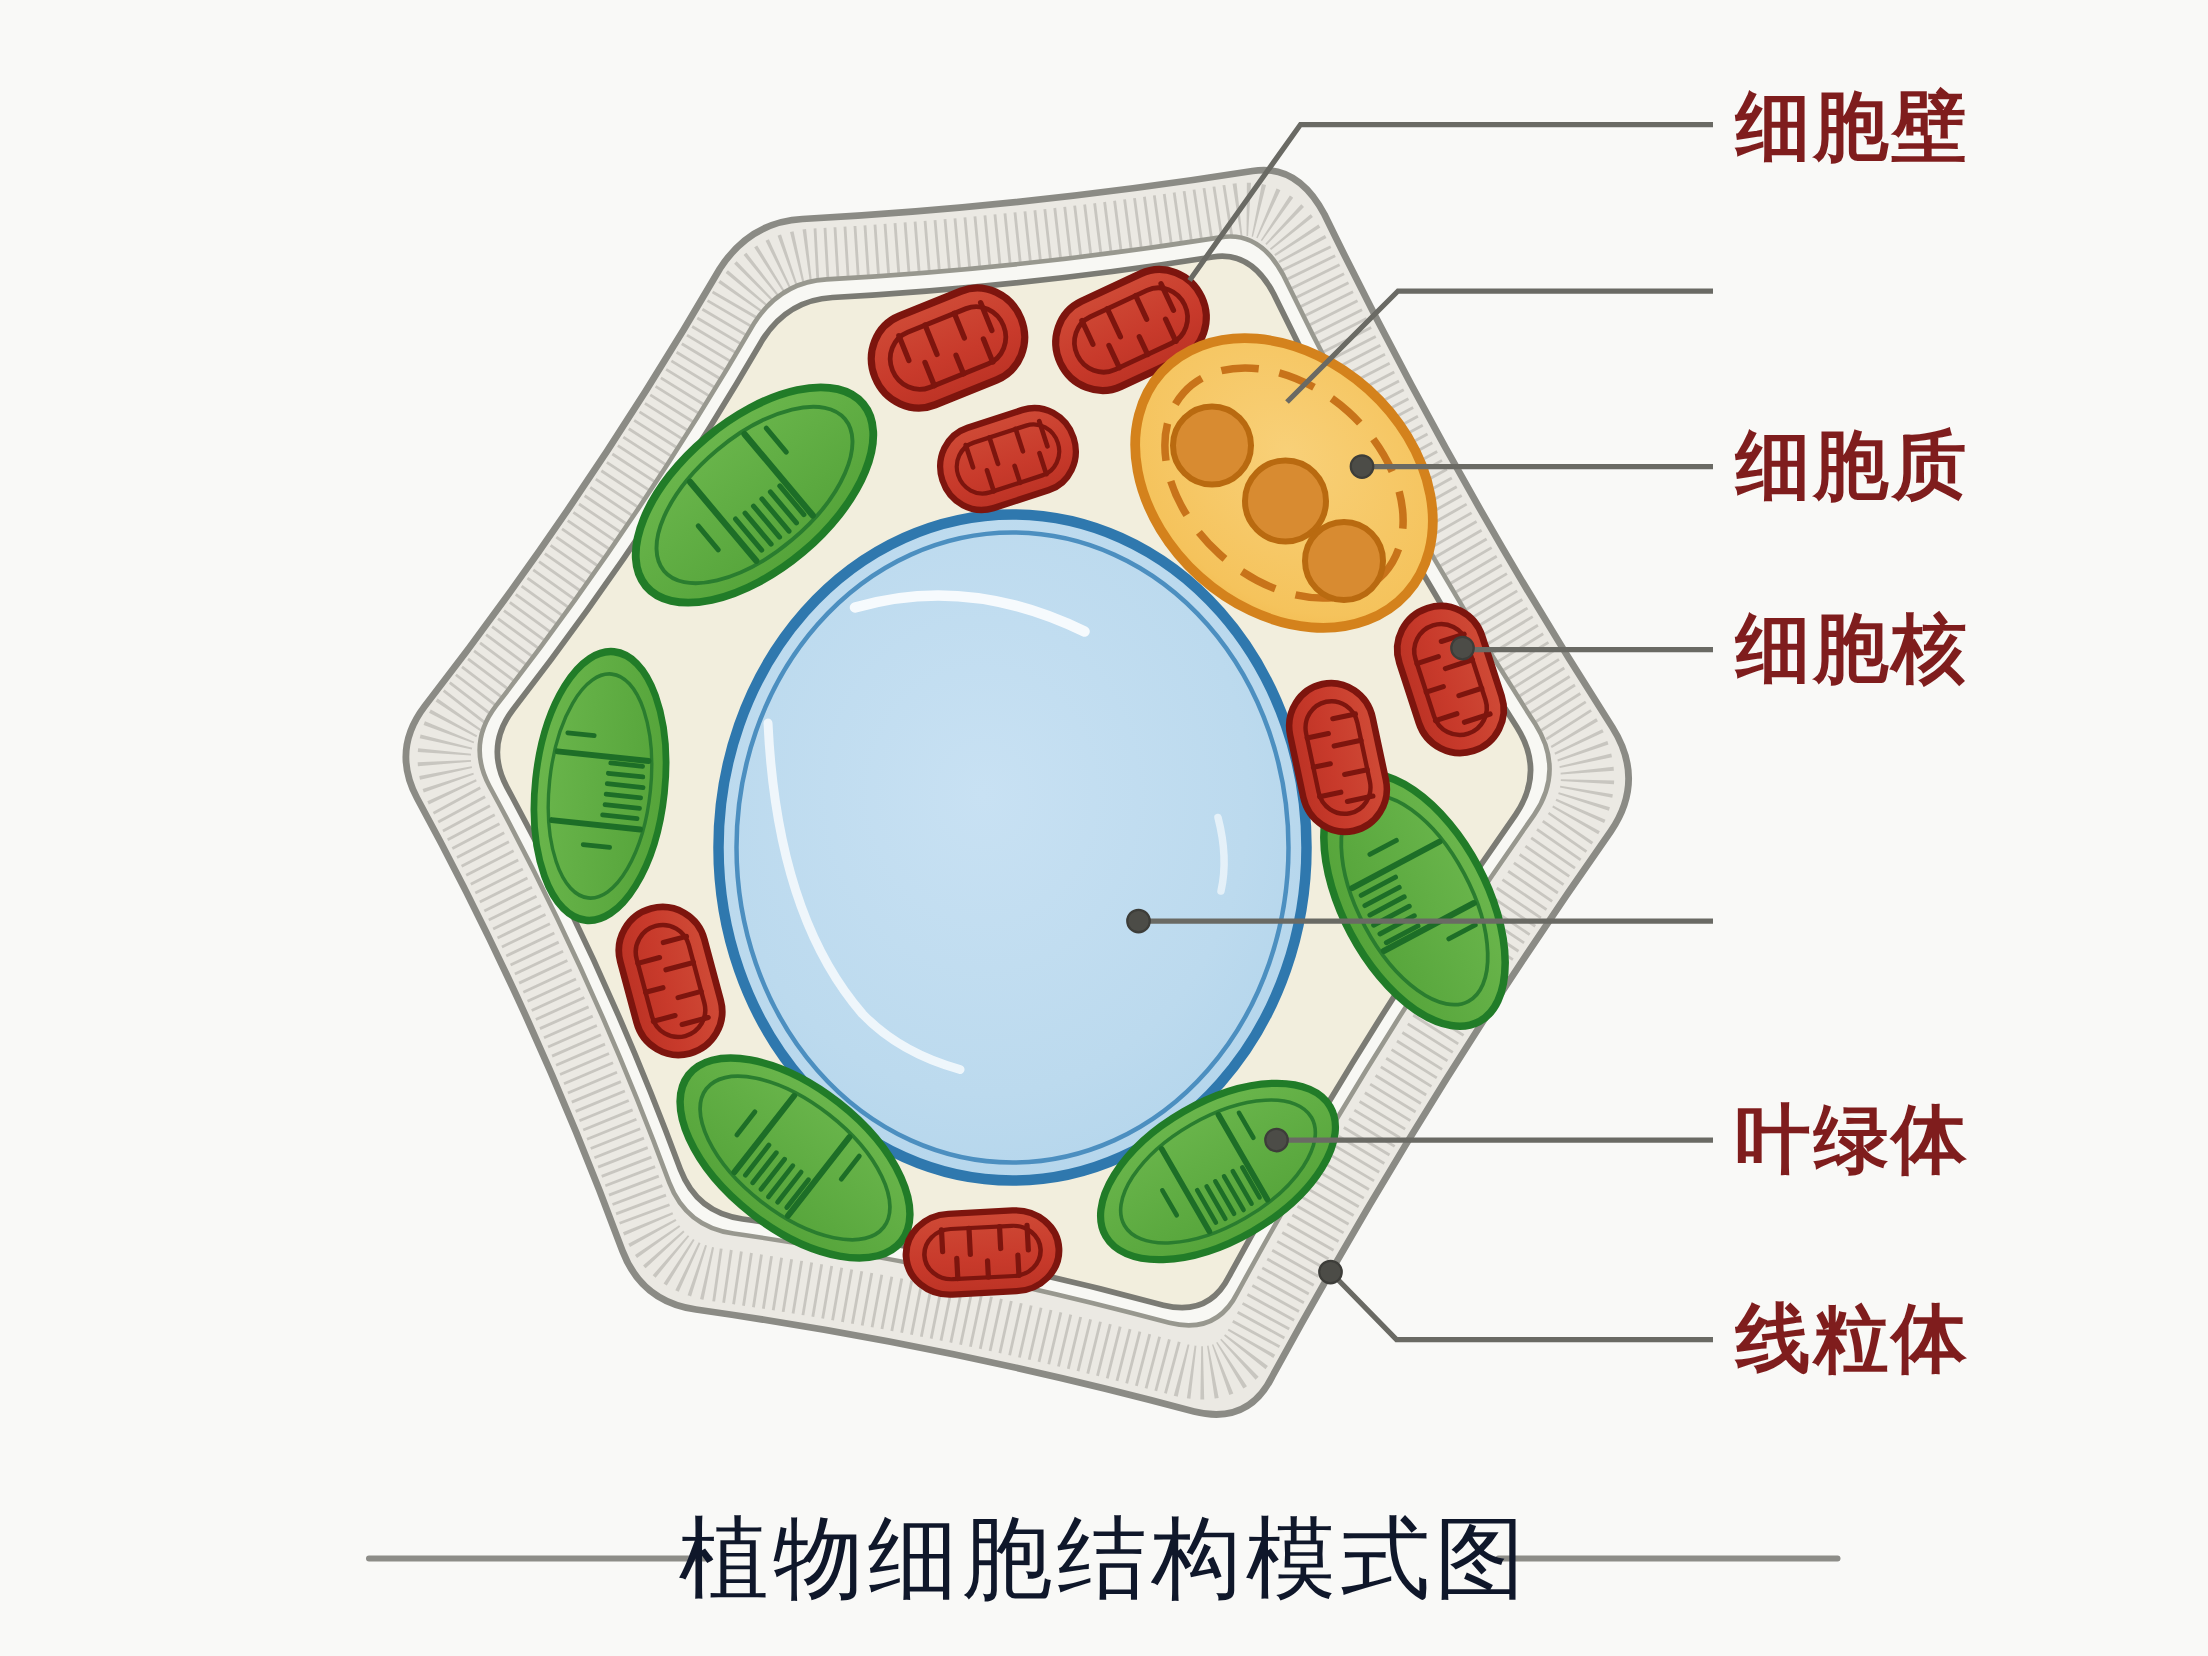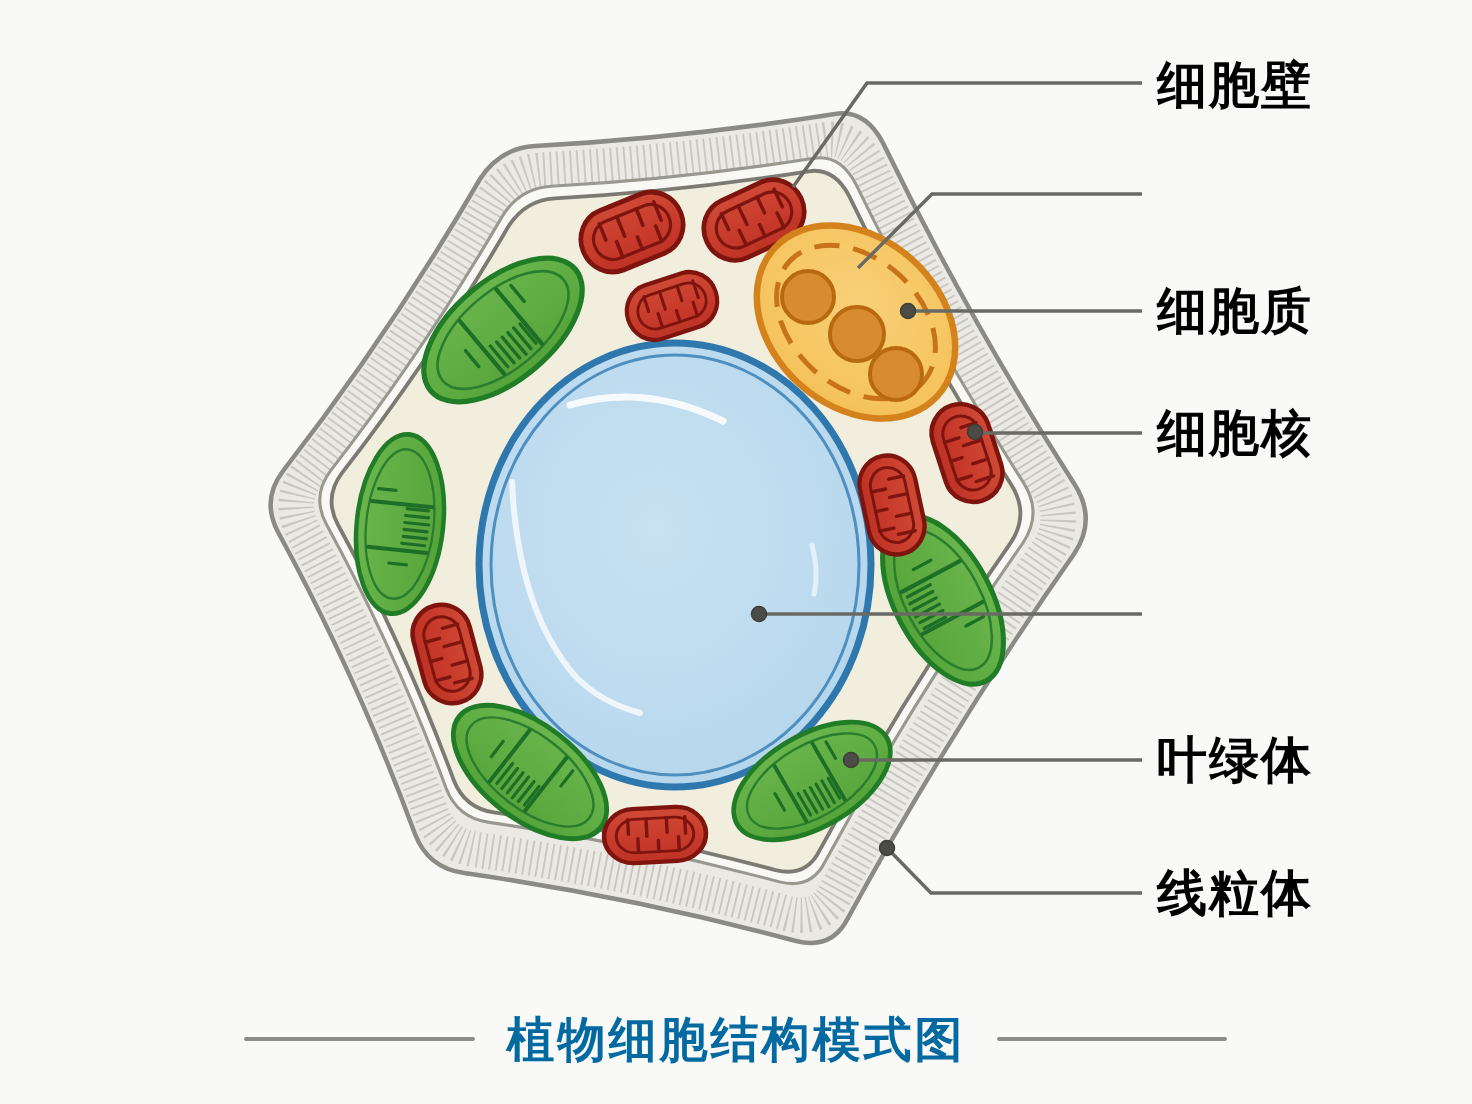--- a/index.html
+++ b/index.html
@@ -10,31 +10,31 @@
     overflow:hidden;
     font-family:"Liberation Sans","DejaVu Sans",sans-serif;
   }
   .stage svg{position:absolute;left:0;top:0;}
   .organ-label{
     position:absolute;
     left:1157px;
     transform:translateY(-50%);
     font-size:50px;
     font-weight:700;
-    color:#000000;
+    color:#7f1d1d;
     letter-spacing:2px;
     white-space:nowrap;
   }
   .diagram-title{
     position:absolute;
     left:736px;top:1040px;
     transform:translate(-50%,-50%);
-    font-size:48px;
-    font-weight:700;
-    color:#0369a1;
+    font-size:60px;
+    font-weight:400;
+    color:#0f172a;
     letter-spacing:3px;
     white-space:nowrap;
   }
 </style>
 </head>
 <body>
 
 <div class="stage">
 
 <svg width="1472" height="1104" viewBox="0 0 1472 1104">

